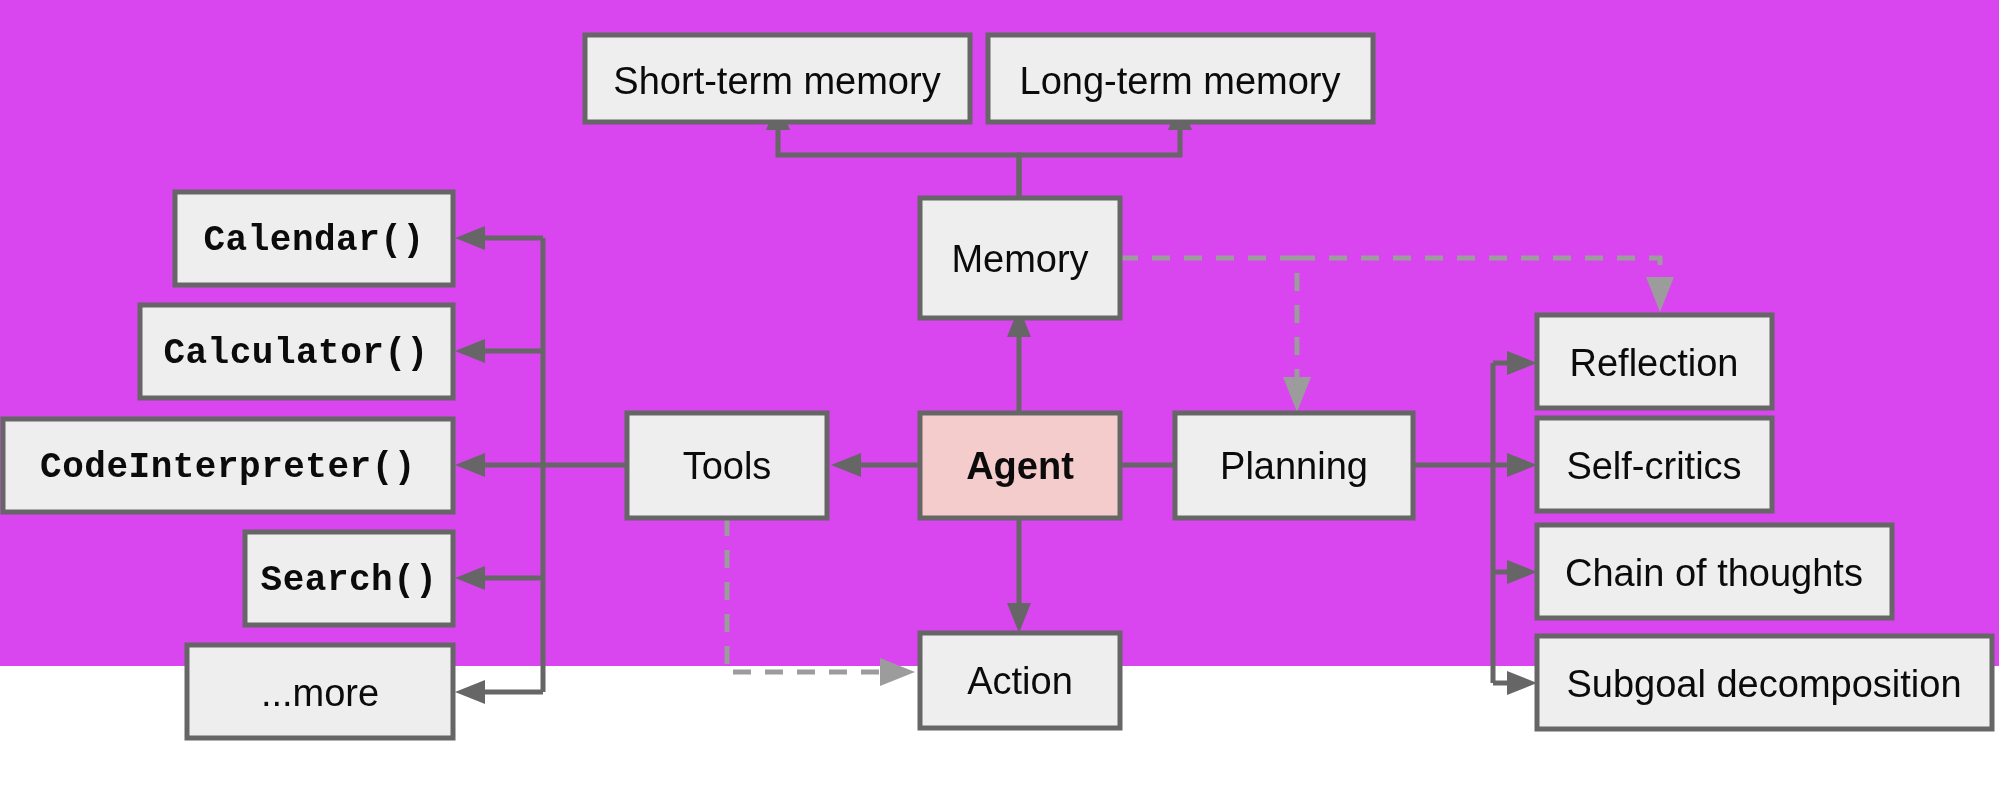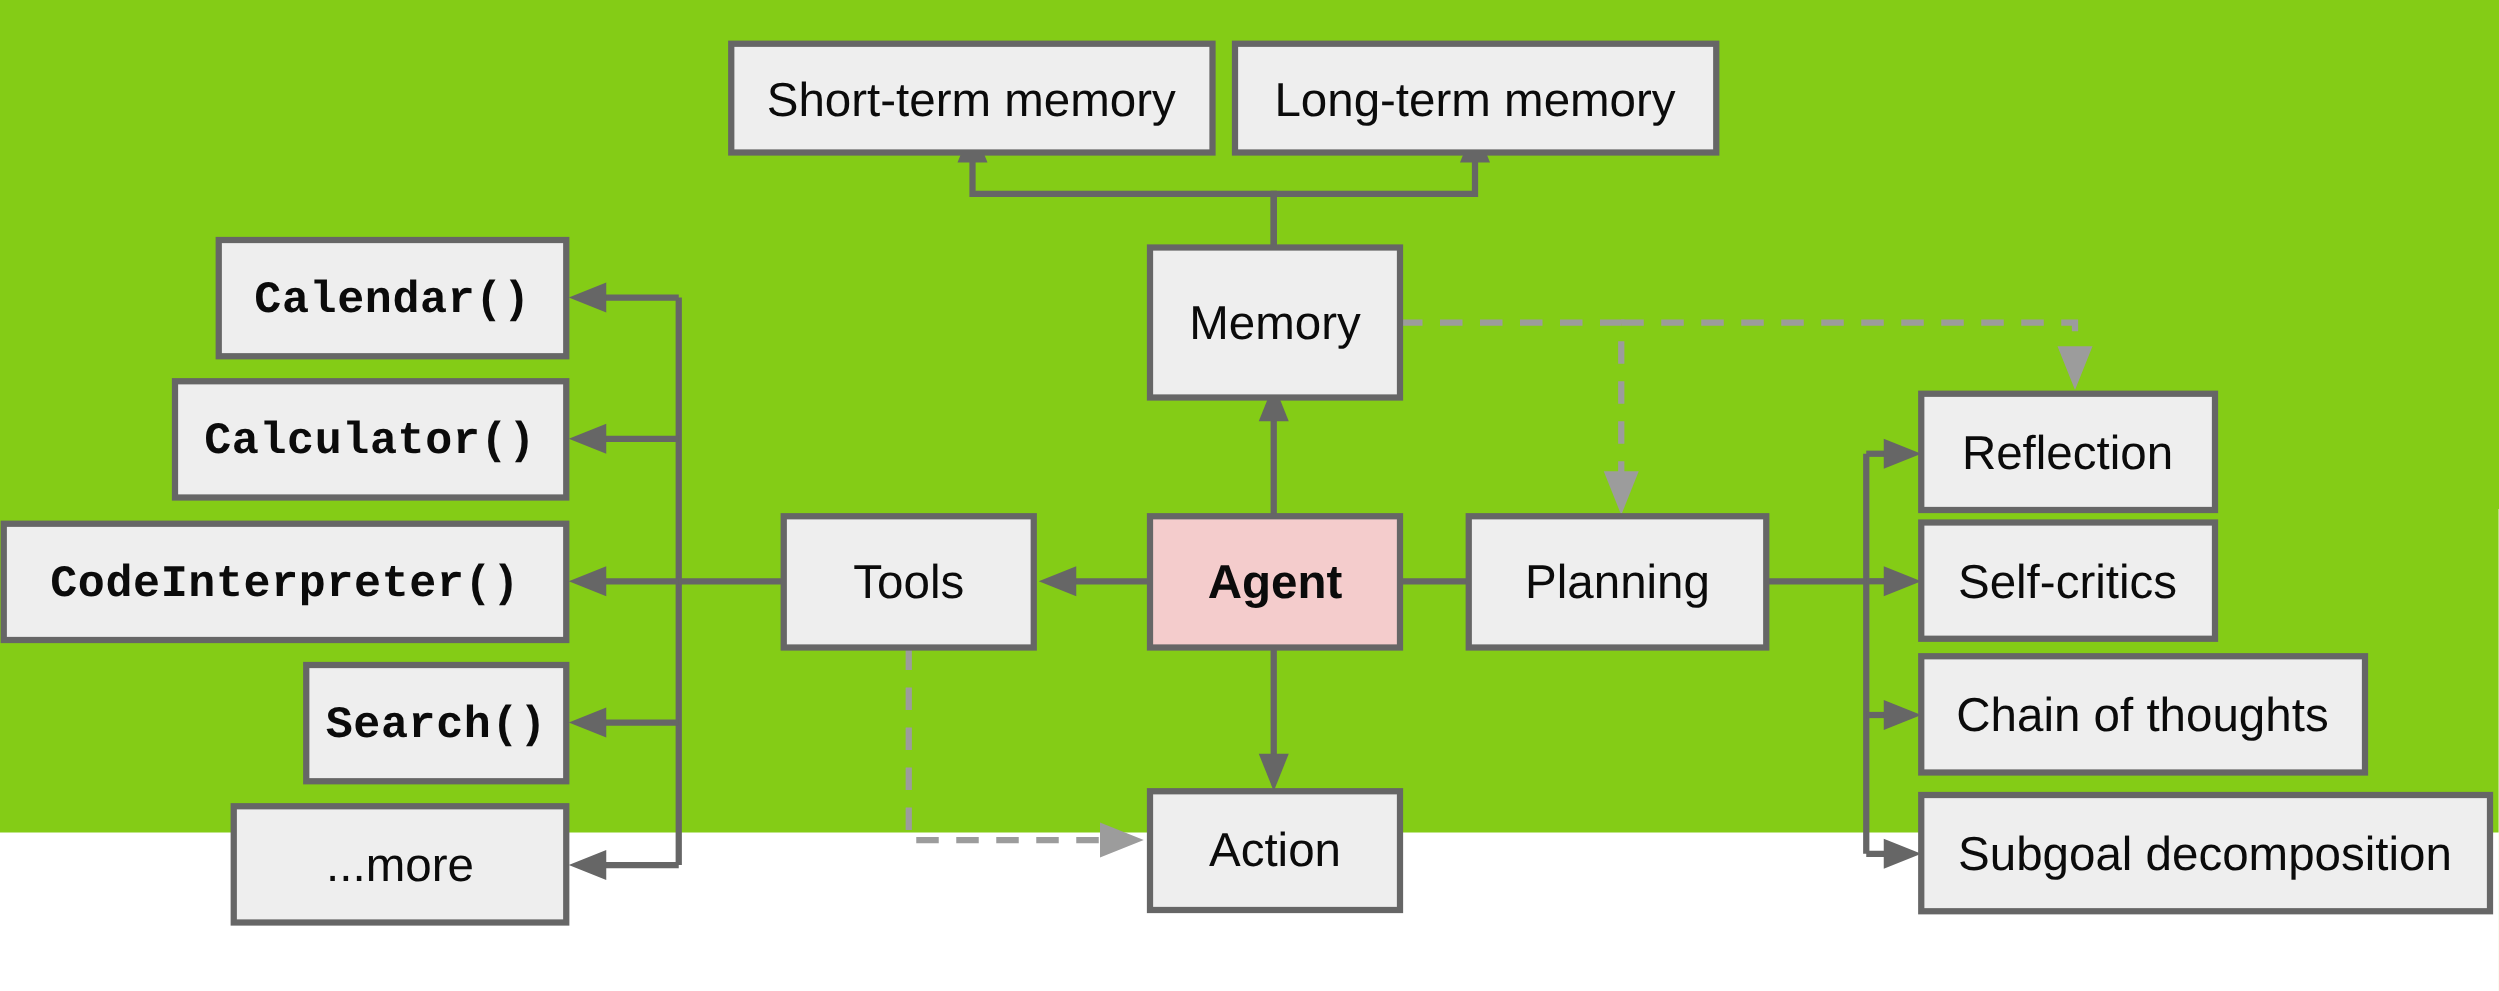--- a/index.html
+++ b/index.html
@@ -10,21 +10,21 @@
   body {
     width: 1999px;
     height: 793px;
     overflow: hidden;
     font-family: "Liberation Sans", sans-serif;
   }
   #diagram-root {
     position: relative;
     width: 1999px;
     height: 666px;
-    background: #84cc16;
+    background: #d946ef;
   }
   svg#diagram-svg {
     position: absolute;
     top: 0;
     left: 0;
     width: 1999px;
     height: 793px;
     display: block;
   }
   .node-box {

